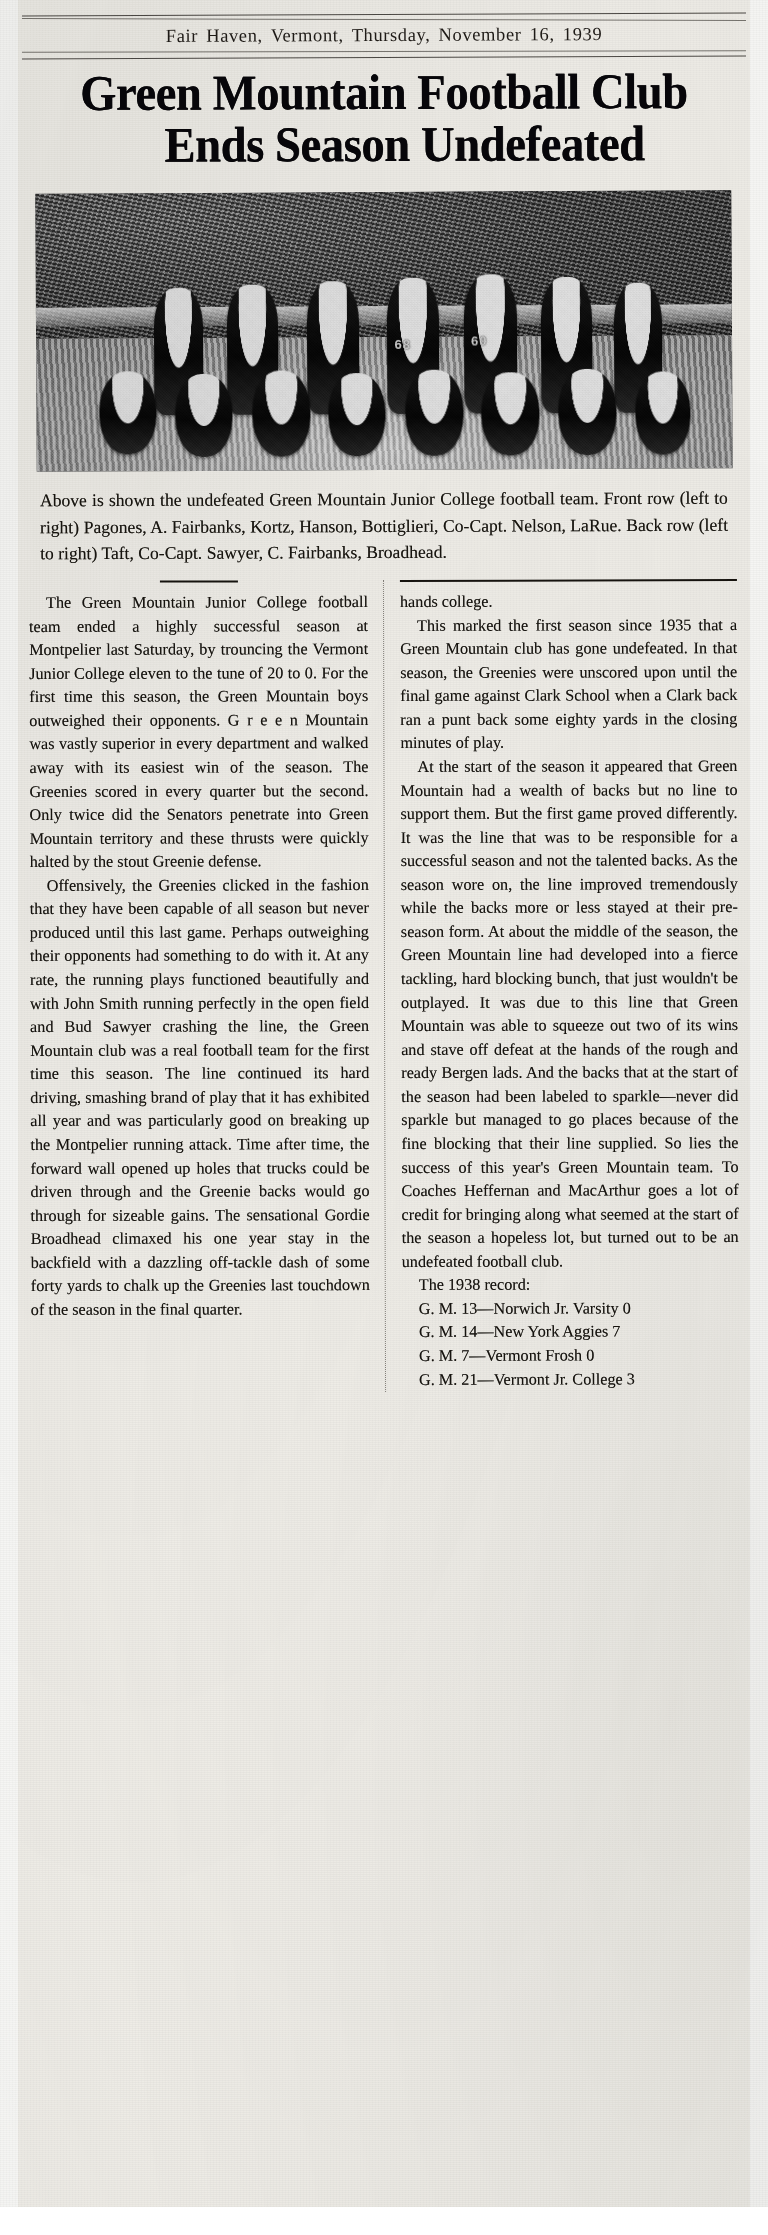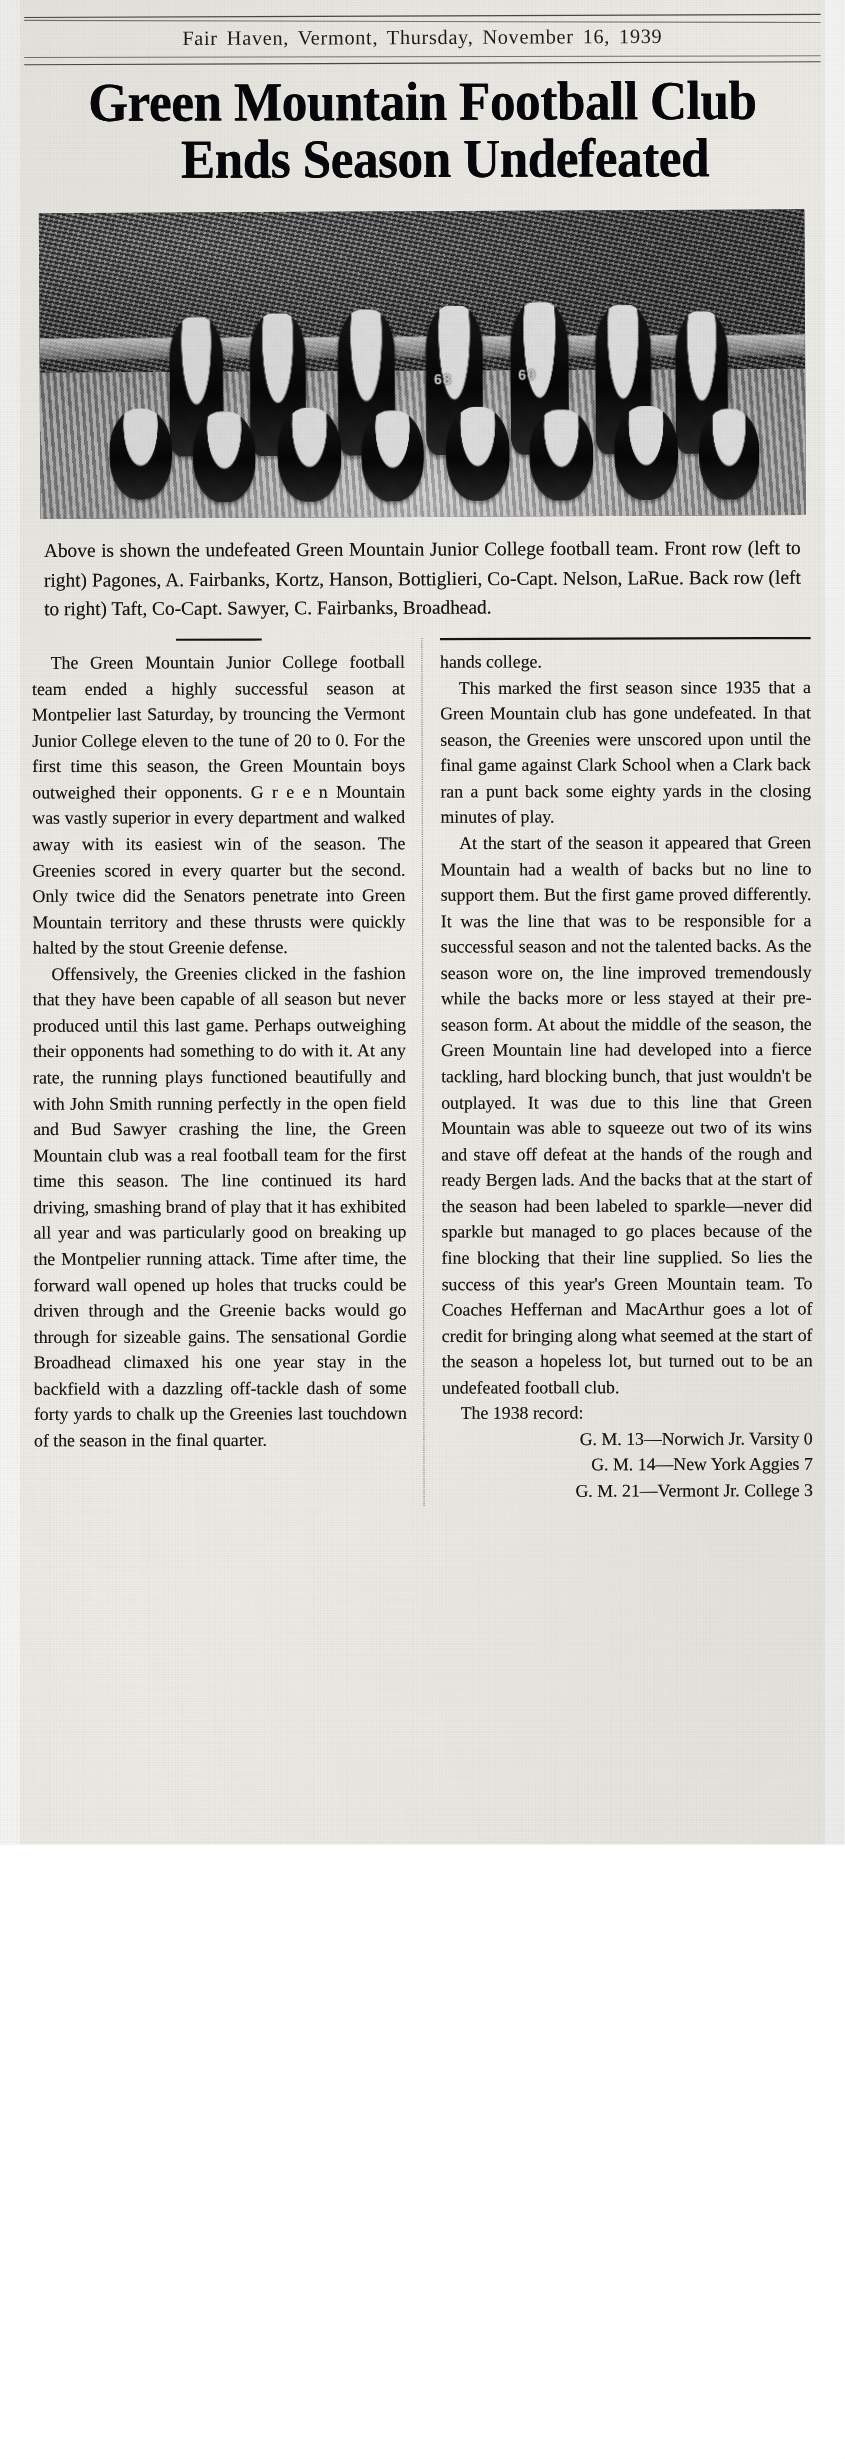--- a/index.html
+++ b/index.html
@@ -9,21 +9,21 @@
     background: #ffffff;
   }
   body {
     font-family: "Liberation Serif", serif;
   }
 
   
   #clipping {
     position: relative;
     width: 768px;
-    height: 1677px;
+    height: 2207px;
     overflow: hidden;
     background: #f4f2ec;
     color: #14120f;
     box-sizing: border-box;
   }
 
   
   #paper-grain {
     position: absolute;
     inset: 0;
@@ -214,21 +214,21 @@
   .column p {
     margin: 0 0 0 0;
     text-indent: 17px;
     hyphens: auto;
     -webkit-hyphens: auto;
   }
   .column p.noindent { text-indent: 0; }
   .record-line {
     text-indent: 0;
     margin: 0;
-    text-align: right;
+    text-align: left;
     white-space: nowrap;
   }
   #record-heading { text-indent: 17px; text-align: left; margin-top: 0; }
 
   
   #bleed-right {
     position: absolute;
     right: 6px;
     top: 760px;
     bottom: 10px;
@@ -306,20 +306,21 @@
     </div>
 
     <div class="column right">
       <div class="col-dash wide"></div>
       <p class="noindent">hands college.</p>
       <p>This marked the first season since 1935 that a Green Mountain club has gone undefeated. In that season, the Greenies were unscored upon until the final game against Clark School when a Clark back ran a punt back some eighty yards in the closing minutes of play.</p>
       <p>At the start of the season it appeared that Green Mountain had a wealth of backs but no line to support them. But the first game proved differently. It was the line that was to be responsible for a successful season and not the talented backs. As the season wore on, the line improved tremendously while the backs more or less stayed at their pre-season form. At about the middle of the season, the Green Mountain line had developed into a fierce tackling, hard blocking bunch, that just wouldn't be outplayed. It was due to this line that Green Mountain was able to squeeze out two of its wins and stave off defeat at the hands of the rough and ready Bergen lads. And the backs that at the start of the season had been labeled to sparkle—never did sparkle but managed to go places because of the fine blocking that their line supplied. So lies the success of this year's Green Mountain team. To Coaches Heffernan and MacArthur goes a lot of credit for bringing along what seemed at the start of the season a hopeless lot, but turned out to be an undefeated football club.</p>
       <p id="record-heading">The 1938 record:</p>
       <p class="record-line">G. M. 13—Norwich Jr. Varsity 0</p>
       <p class="record-line">G. M. 14—New York Aggies 7</p>
+      <p class="record-line">G. M. 7—Vermont Frosh 0</p>
       <p class="record-line">G. M. 21—Vermont Jr. College 3</p>
     </div>
   </div>
 
   <div id="bleed-right"></div>
   <div id="stray-mark">(</div>
 
   <div class="scan-margin left"></div>
   <div class="scan-margin right"></div>
   <div id="paper-grain"></div>

